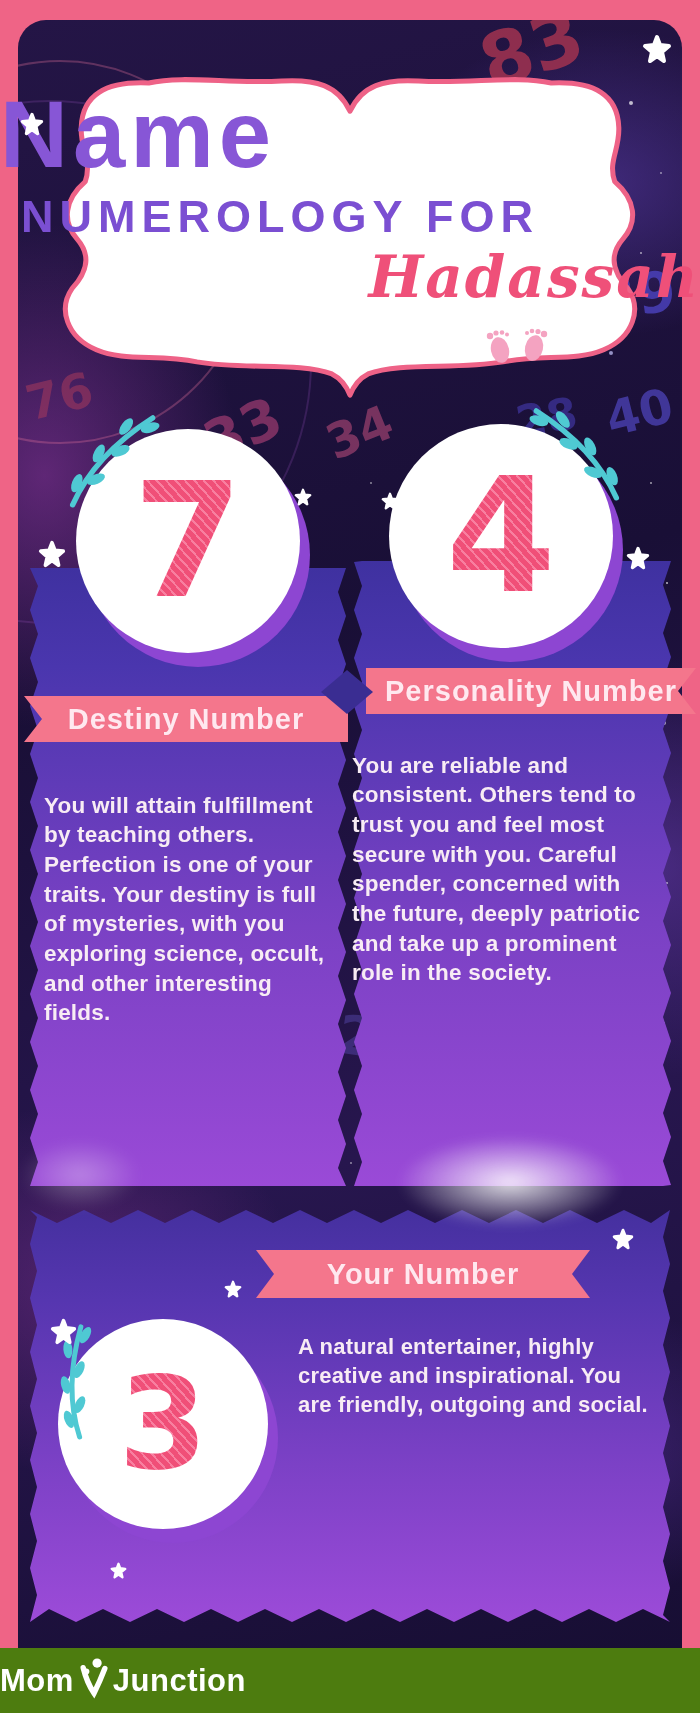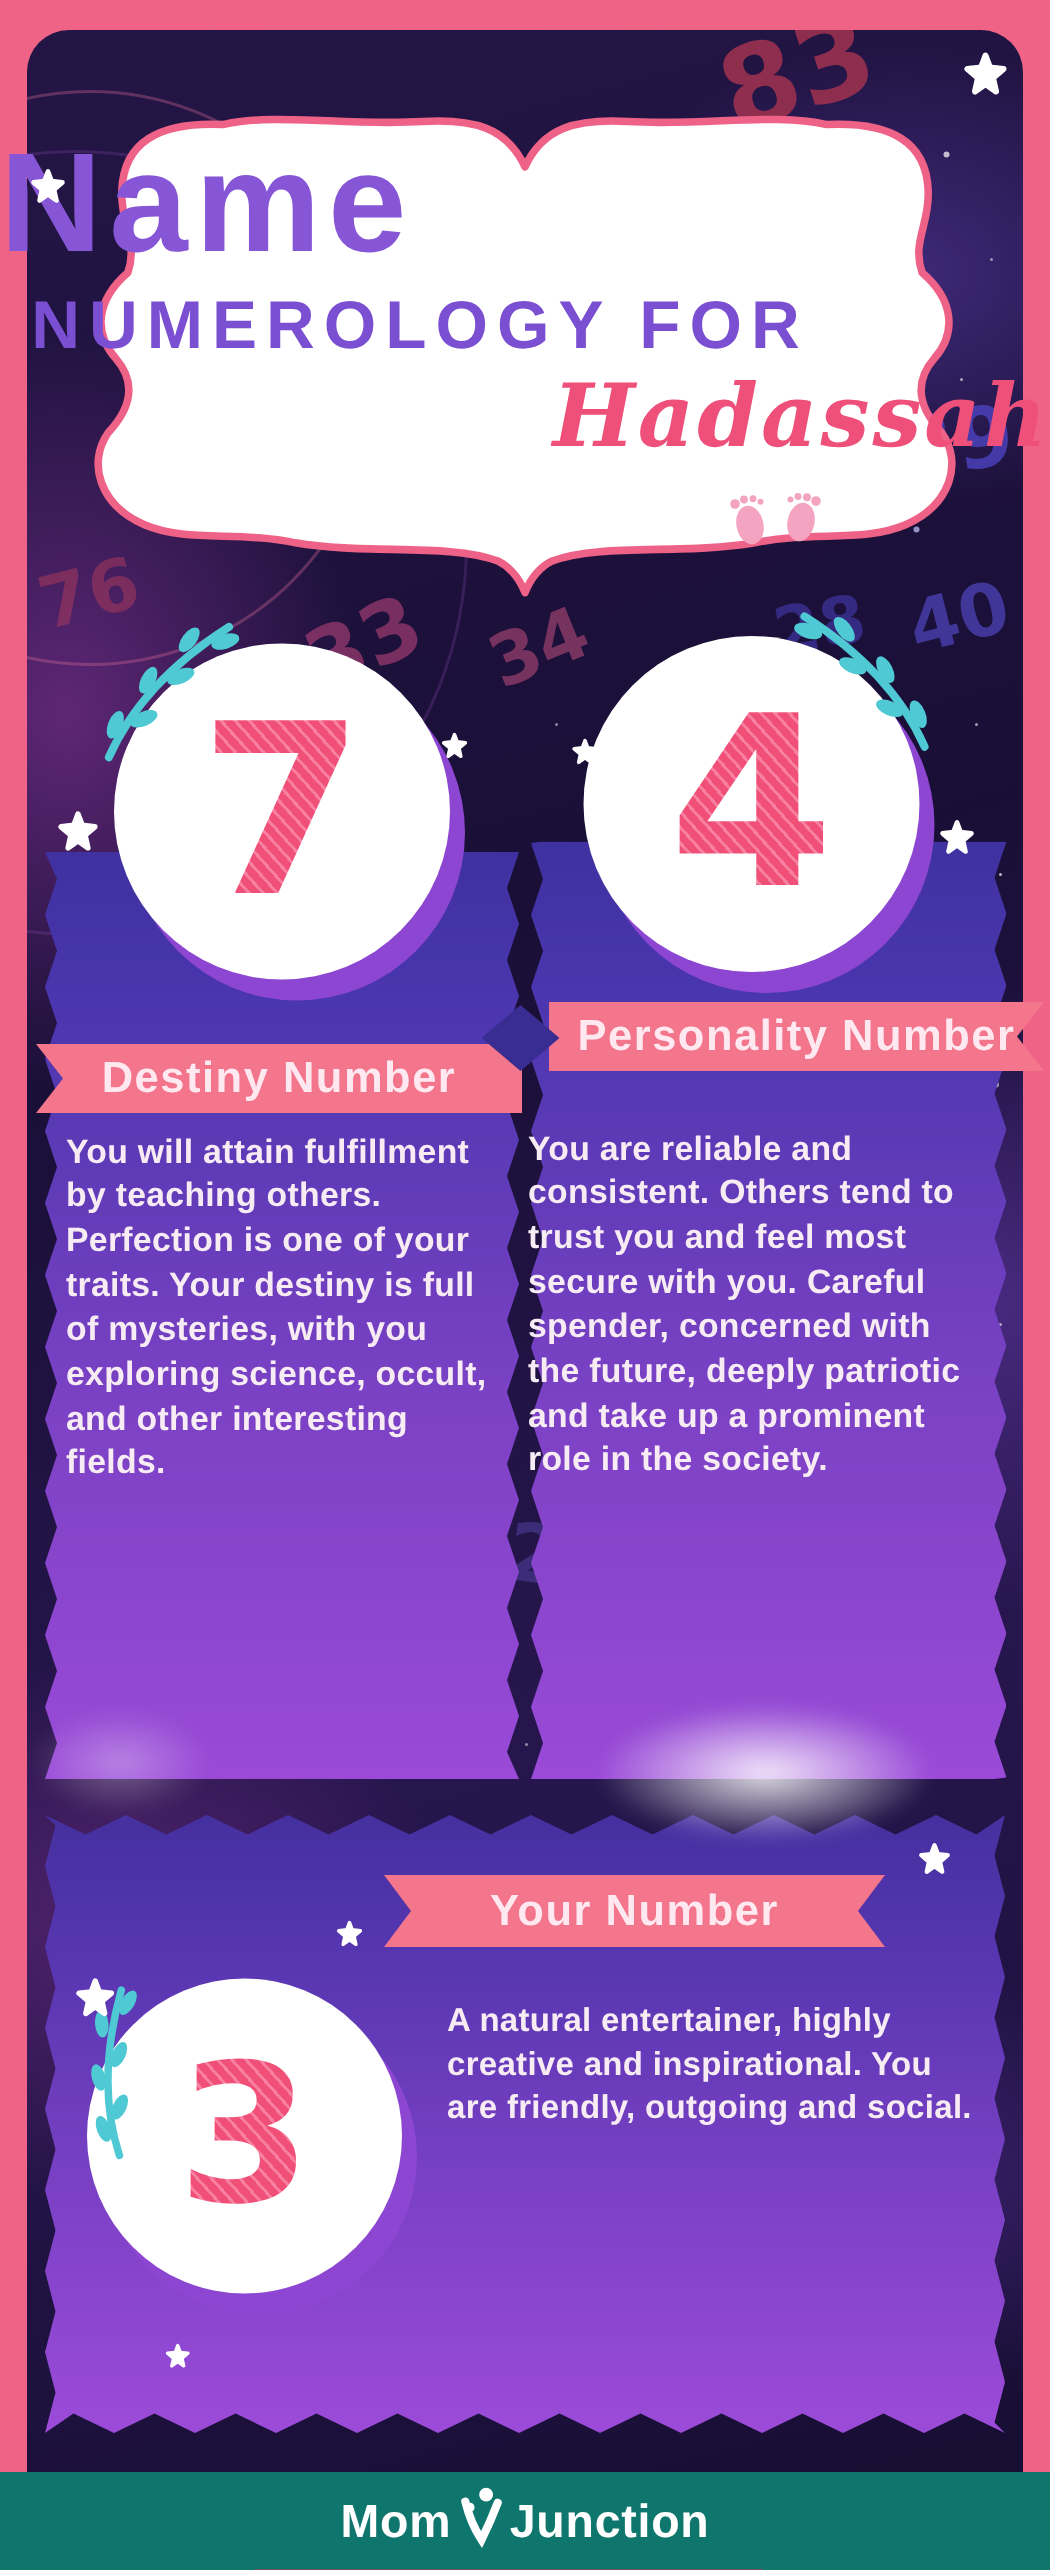--- a/index.html
+++ b/index.html
@@ -113,21 +113,21 @@
     clip-path:polygon(0 0,100% 0,calc(100% - 18px) 50%,100% 100%,0 100%,18px 50%);}
   .diamond{
     position:absolute;left:321px;top:670px;width:52px;height:44px;background:#3a2d92;z-index:5;
     clip-path:polygon(50% 0,100% 50%,50% 100%,0 50%);
   }
   
   .cardtext{
     position:absolute;z-index:4;color:#f8ecf4;font-weight:bold;
     font-size:22.5px;line-height:1.32;letter-spacing:.2px;
   }
-  .text-destiny{left:44px;top:730px;width:298px;}
+  .text-destiny{left:44px;top:768px;width:298px;}
   .text-personality{left:352px;top:728px;width:306px;}
   .text-soul{left:298px;top:1310px;width:350px;font-size:22px;}
   
   .numcircle{
     position:absolute;border-radius:50%;background:#fff;z-index:6;
     box-shadow:10px 14px 0 #8d46d2;
     display:flex;align-items:center;justify-content:center;
   }
   .circle-7{left:76px;top:429px;width:224px;height:224px;}
   .circle-4{left:389px;top:424px;width:224px;height:224px;}
@@ -138,22 +138,22 @@
     -webkit-background-clip:text;background-clip:text;color:transparent;
   }
   .circle-7 .digit,.circle-4 .digit{font-size:158px;}
   .circle-3 .digit{font-size:128px;}
   .sprig{position:absolute;}
   .sprig-7{left:-22px;top:-8px;transform:rotate(-18deg);}
   .sprig-4{right:-22px;top:-10px;transform:scaleX(-1) rotate(-18deg);}
   .sprig-3{left:-34px;top:26px;transform:rotate(-60deg);}
   
   .footer{
-    position:absolute;left:0;bottom:0;width:700px;height:65px;background:#0f766e;z-index:9;
-    display:flex;align-items:center;justify-content:center;
+    position:absolute;left:0;bottom:0;width:700px;height:65px;background:#4d7c0f;z-index:9;
+    display:flex;align-items:center;
   }
   .footer .brand{color:#fff;font-weight:bold;font-size:31px;letter-spacing:.5px;}
   .footer svg{margin:0 2px 0 3px;position:relative;top:-4px;}
 </style>
 </head>
 <body>
 
 <div class="poster">
 
   <div class="bg">

